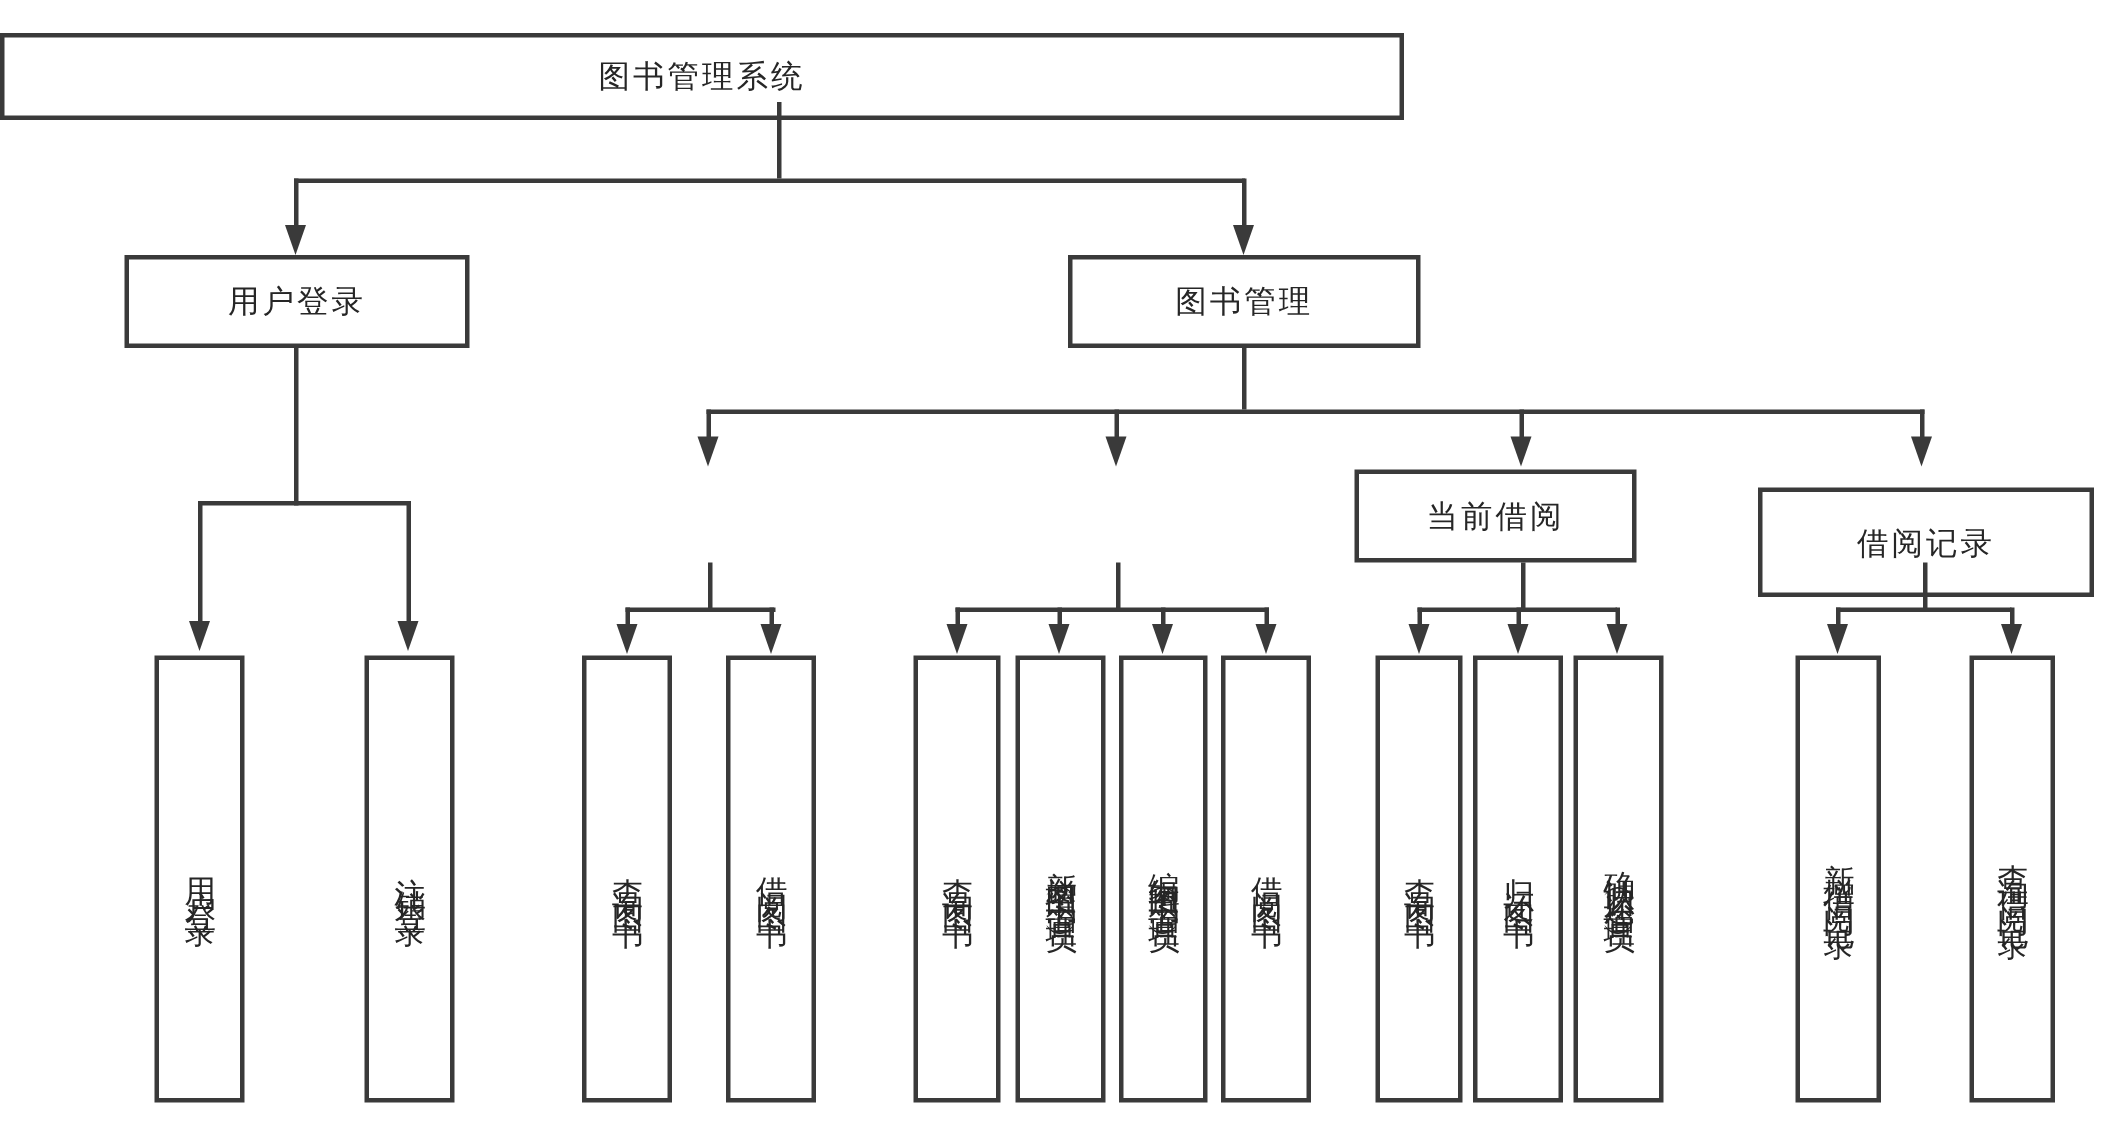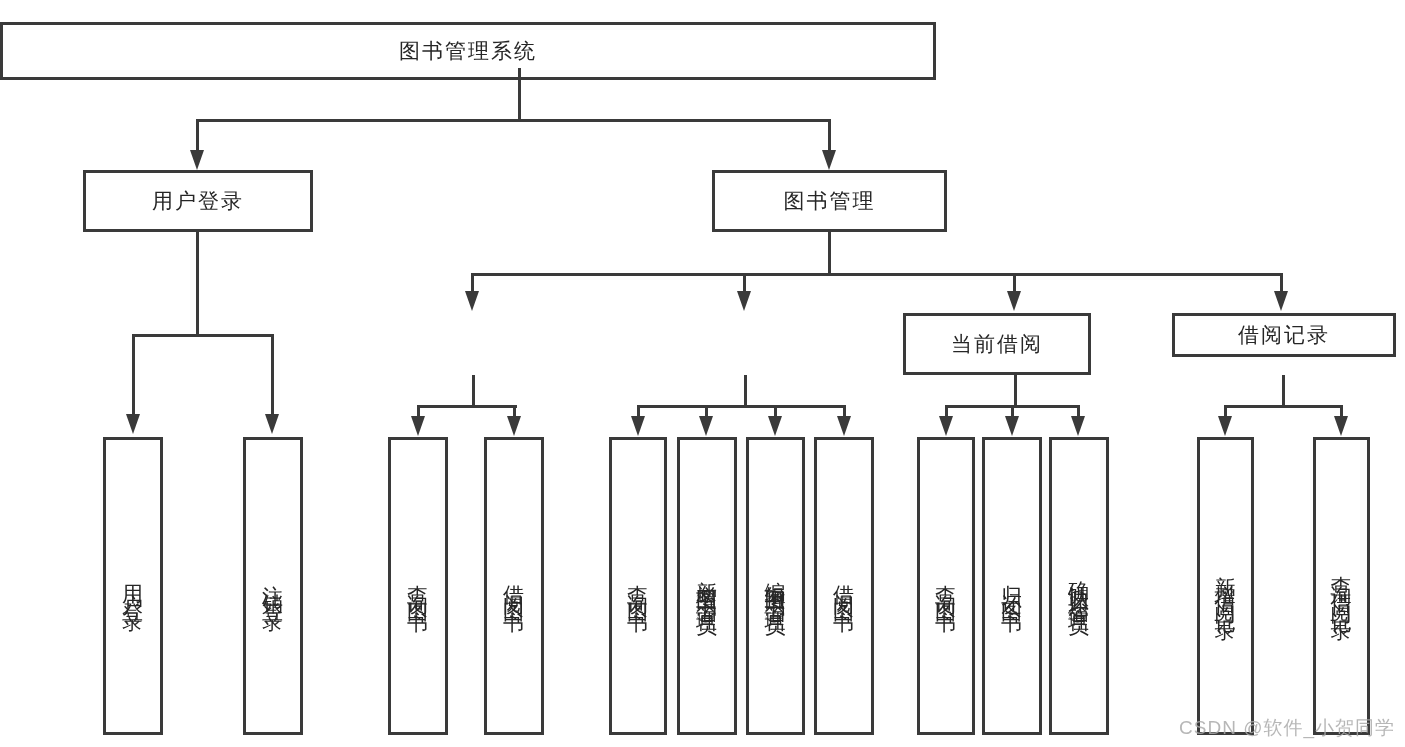--- a/index.html
+++ b/index.html
@@ -67,21 +67,21 @@
   <div class="v" style="left:743px;  top:273px; height:20px;"></div>
   <div class="a" style="left:737px;  top:291px;"></div>
   <div class="v" style="left:1013px; top:273px; height:20px;"></div>
   <div class="a" style="left:1007px; top:291px;"></div>
   <div class="v" style="left:1280px; top:273px; height:20px;"></div>
   <div class="a" style="left:1274px; top:291px;"></div>
 
   <div class="node" style="left:903px; top:313px; width:188px; height:62px;">
     <span>当前借阅</span>
   </div>
-  <div class="node" style="left:1172px; top:313px; width:224px; height:44px;font-family:Liberation Serif, serif;">
+  <div class="node" style="left:1172px; top:325px; width:224px; height:73px;font-family:Liberation Serif, serif;">
     <span>借阅记录</span>
   </div>
 
   <div class="v" style="left:472px; top:375px; height:33px;"></div>
   <div class="h" style="left:417px; top:405px; width:100px;"></div>
   <div class="v" style="left:417px; top:405px; height:12px;"></div>
   <div class="a" style="left:411px; top:416px;"></div>
   <div class="v" style="left:513px; top:405px; height:12px;"></div>
   <div class="a" style="left:507px; top:416px;"></div>
 
@@ -149,15 +149,14 @@
     <span>确认归还（管理员）</span>
   </div>
 
   <div class="node leaf" style="left:1197px; top:437px; width:57px; height:298px;">
     <span>新增借阅记录</span>
   </div>
   <div class="node leaf" style="left:1313px; top:437px; width:57px; height:298px;">
     <span>查询借阅记录</span>
   </div>
 
-  <div id="watermark">CSDN @软件_小贺同学</div>
 
 </div>
 
 </body></html>

